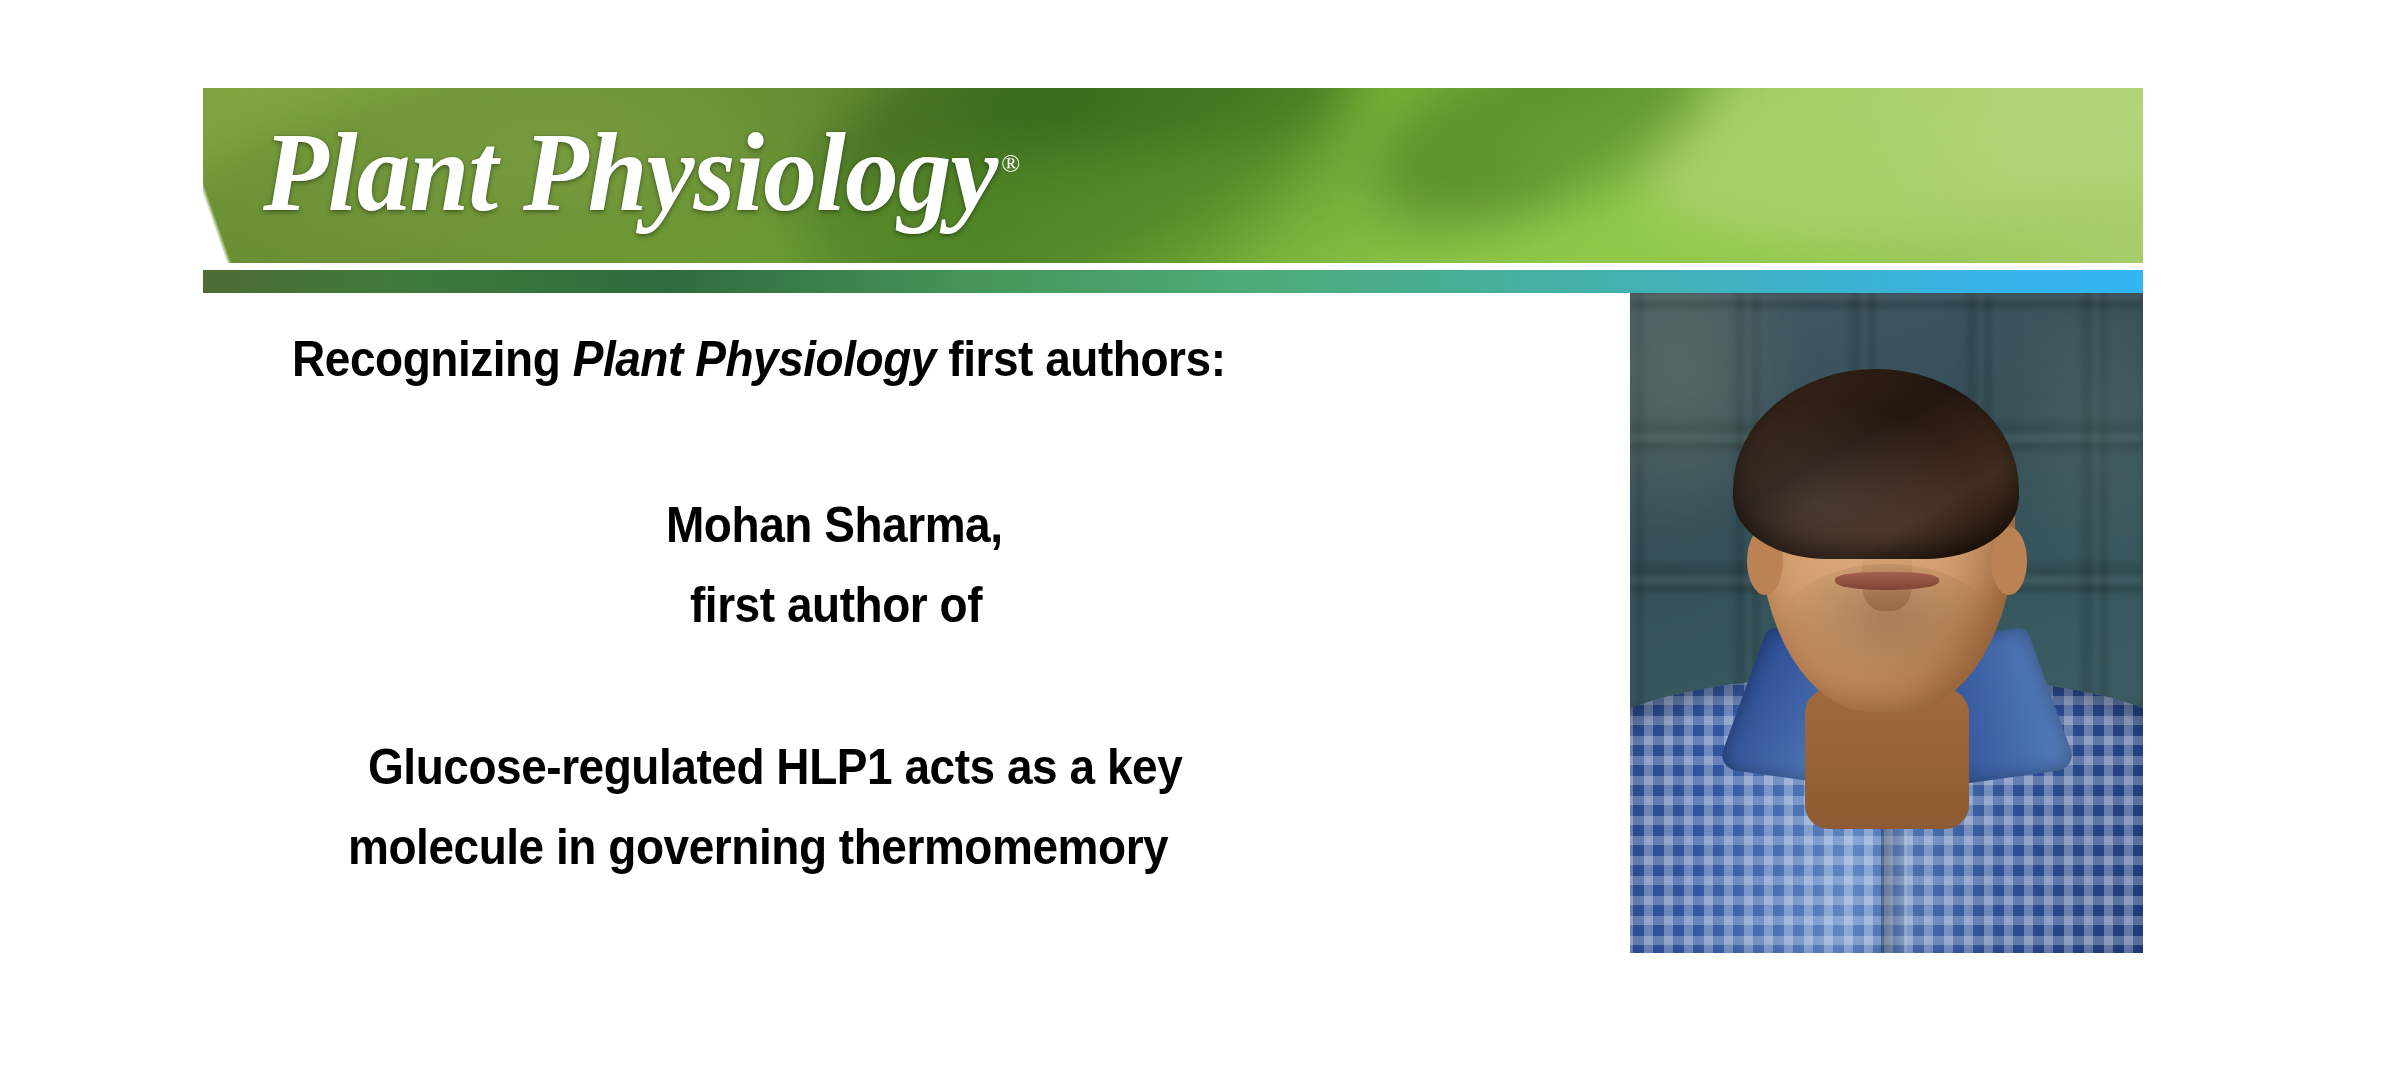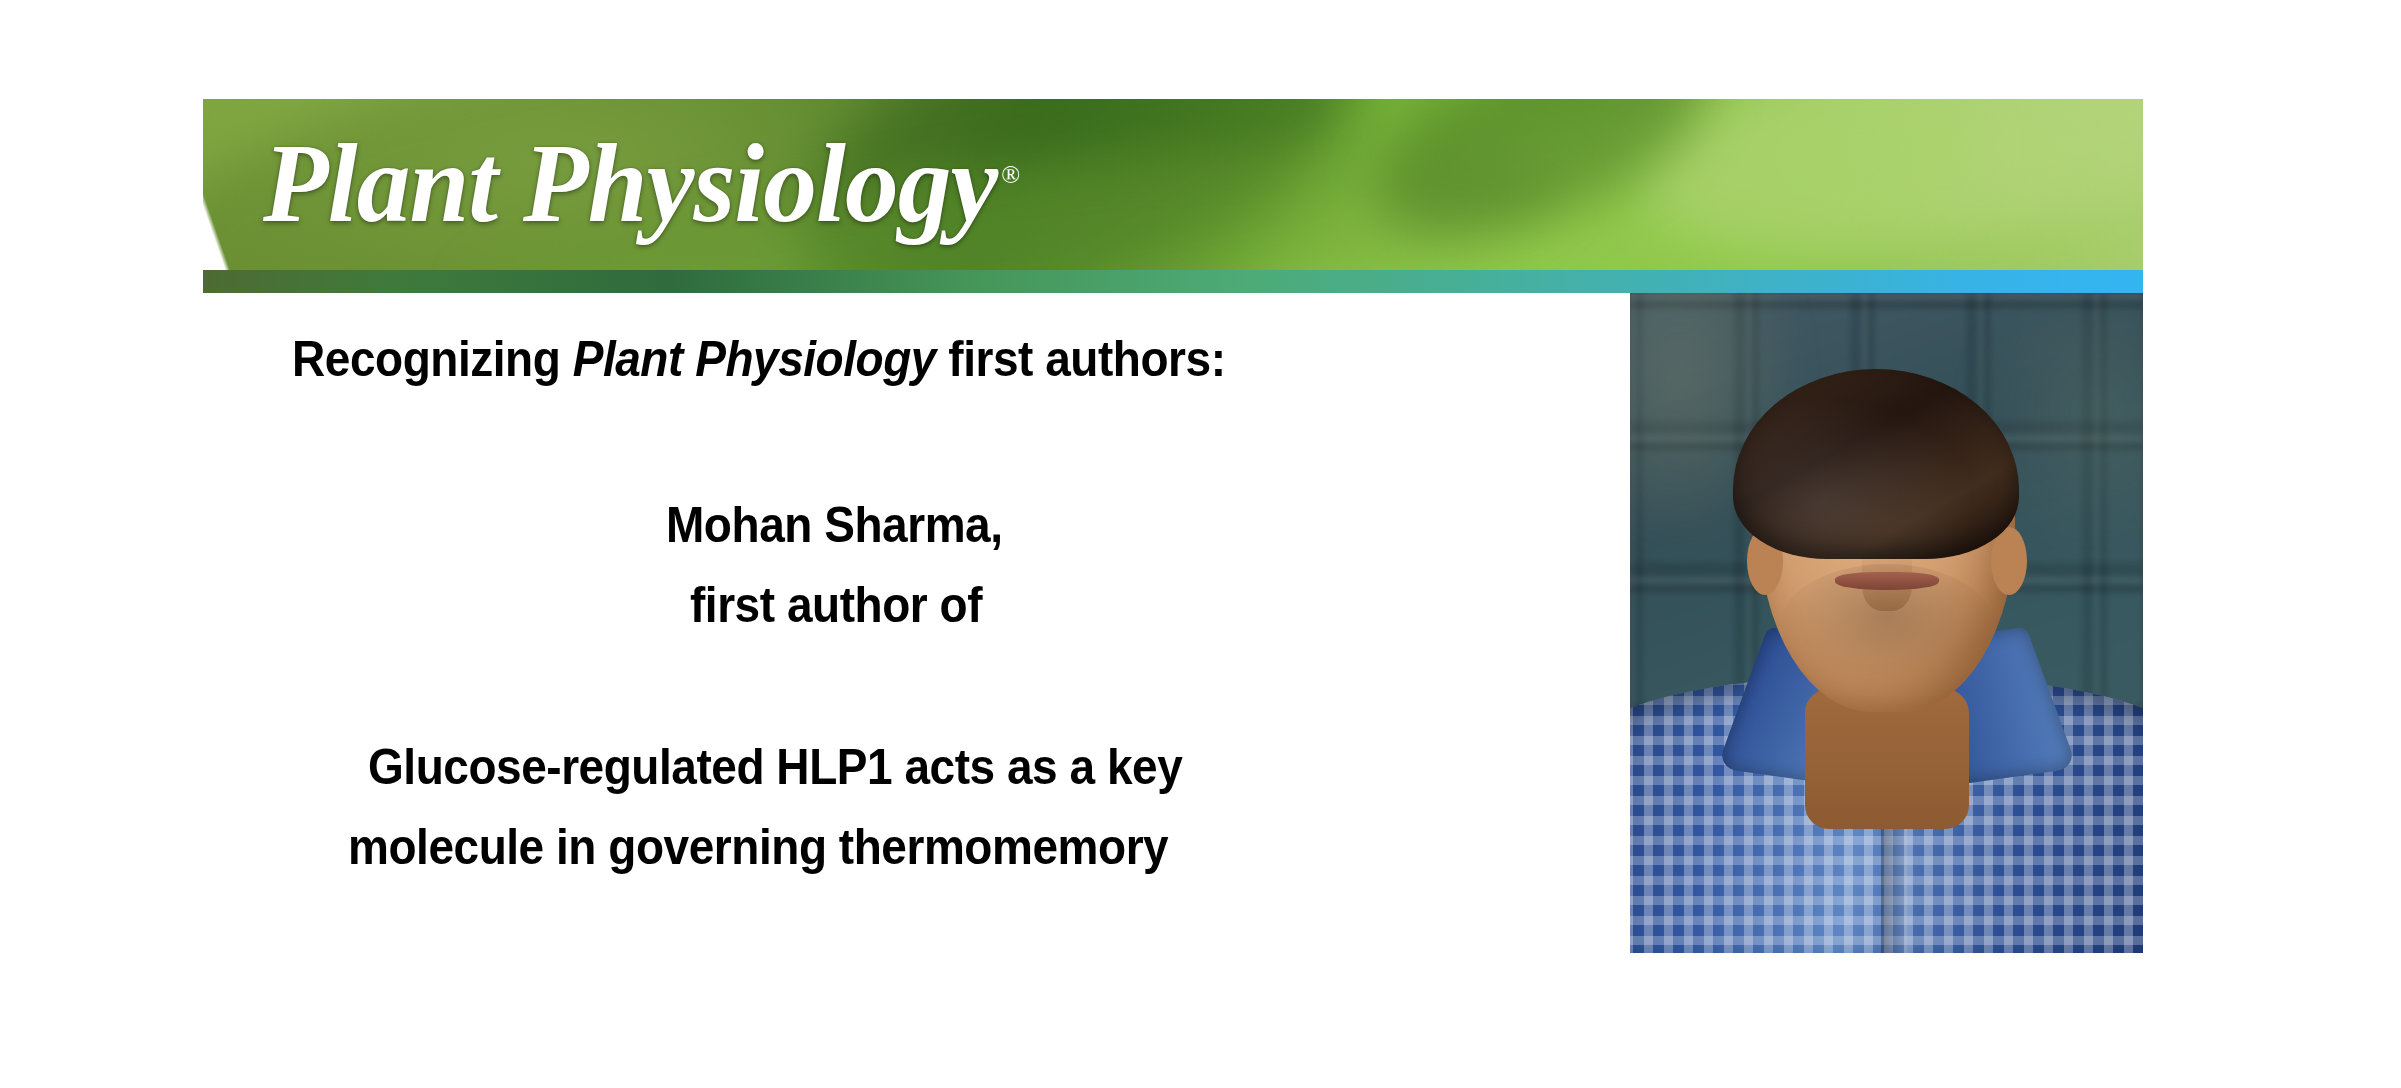--- a/index.html
+++ b/index.html
@@ -11,21 +11,21 @@
   body {
     width: 2401px; height: 1088px;
     position: relative;
     overflow: hidden;
     font-family: "Liberation Sans", sans-serif;
   }
 
   
   #masthead {
     position: absolute;
-    left: 203px; top: 99px;
+    left: 203px; top: 88px;
     width: 1940px; height: 175px;
     overflow: hidden;
     background:
       radial-gradient(ellipse 700px 300px at 18% 35%, rgba(152,190,86,0.95) 0%, rgba(121,166,56,0.0) 62%),
       radial-gradient(ellipse 520px 260px at 44% 18%, rgba(60,110,28,0.55) 0%, rgba(60,110,28,0.0) 65%),
       radial-gradient(ellipse 900px 420px at 72% 78%, rgba(142,198,70,0.85) 0%, rgba(142,198,70,0.0) 70%),
       radial-gradient(ellipse 560px 300px at 92% 30%, rgba(176,211,120,0.85) 0%, rgba(176,211,120,0.0) 72%),
       linear-gradient(105deg, #7ba03c 0%, #6e9a33 18%, #4e8a28 42%, #68a82e 62%, #86bb45 82%, #a9cc6c 100%);
   }
   #masthead .leafstreak {

